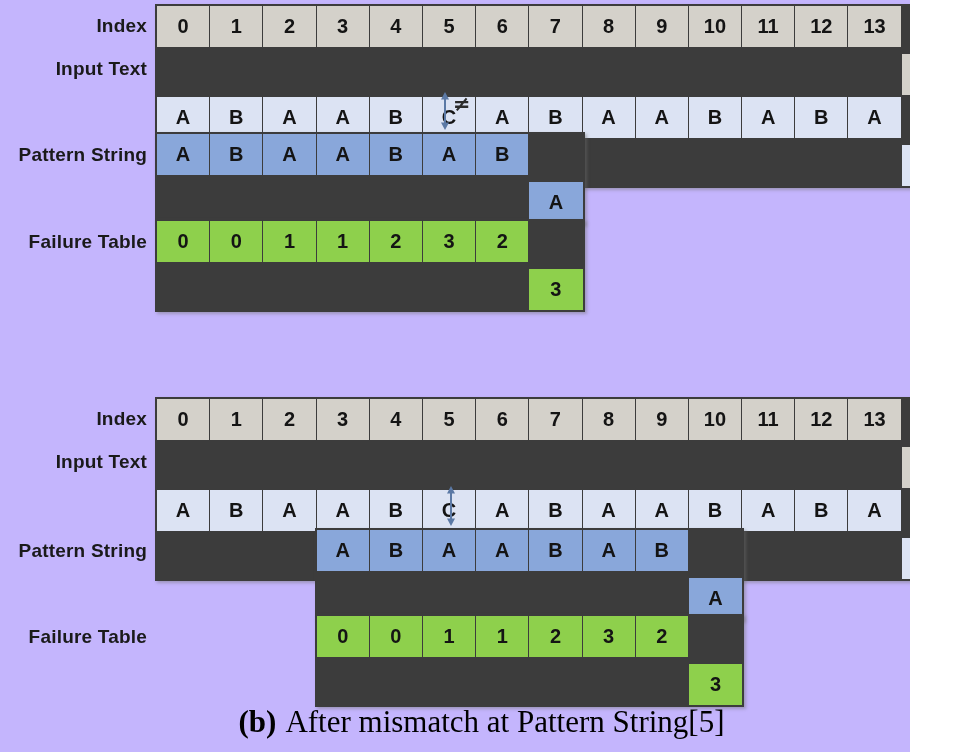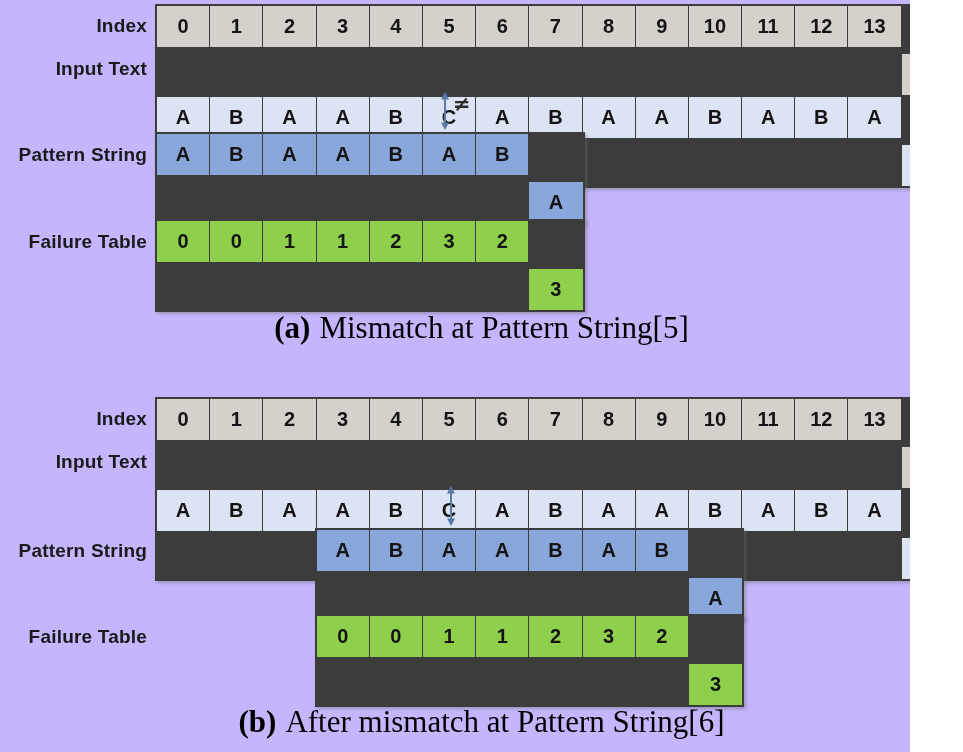--- a/index.html
+++ b/index.html
@@ -150,23 +150,20 @@
         <div class="cell">0</div>
         <div class="cell">1</div>
         <div class="cell">1</div>
         <div class="cell">2</div>
         <div class="cell">3</div>
         <div class="cell">2</div>
         <div class="cell">3</div>
       </div>
   </div>
 
-  <div class="caption" style="top:310px;">
-    <span class="cap-bold">(a)</span><span class="cap-text">Mismatch at Pattern String[5]</span>
-  </div>
 
   <div class="row-label" style="top:397px; height:43px;">Index</div>
   <div class="row-label" style="top:440px; height:43px;">Input Text</div>
 
   <div class="grid-table" style="left:155px; top:397px;">
     <div class="trow index-row">
         <div class="cell">0</div>
         <div class="cell">1</div>
         <div class="cell">2</div>
         <div class="cell">3</div>
@@ -230,16 +227,16 @@
         <div class="cell">1</div>
         <div class="cell">1</div>
         <div class="cell">2</div>
         <div class="cell">3</div>
         <div class="cell">2</div>
         <div class="cell">3</div>
       </div>
   </div>
 
   <div class="caption" style="top:704px;">
-    <span class="cap-bold">(b)</span><span class="cap-text">After mismatch at Pattern String[6]</span>
+    <span class="cap-bold">(b)</span><span class="cap-text">After mismatch at Pattern String[5]</span>
   </div>
 
 </div>
 
 </body></html>

